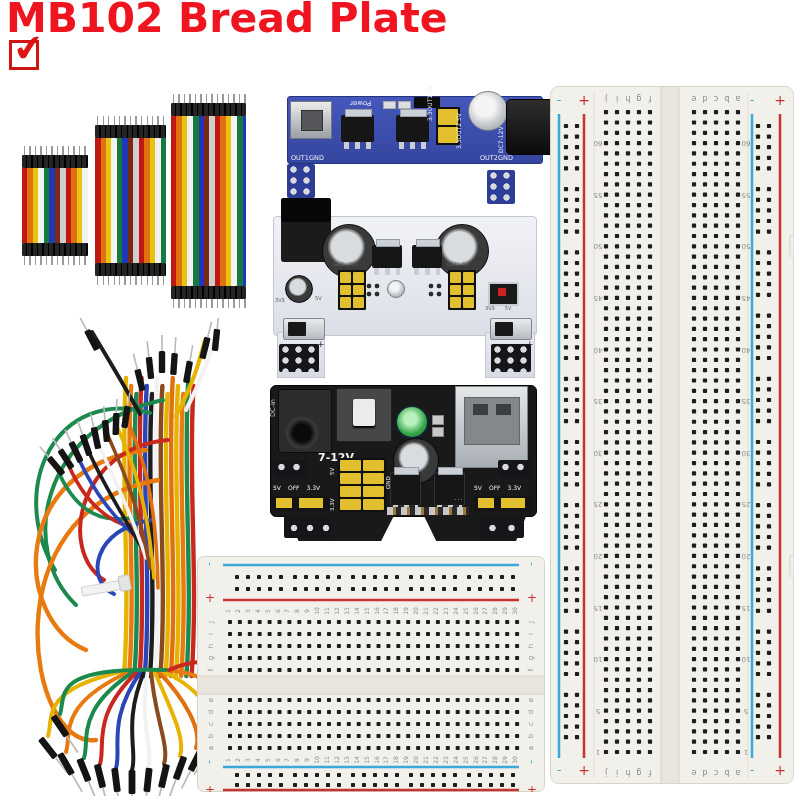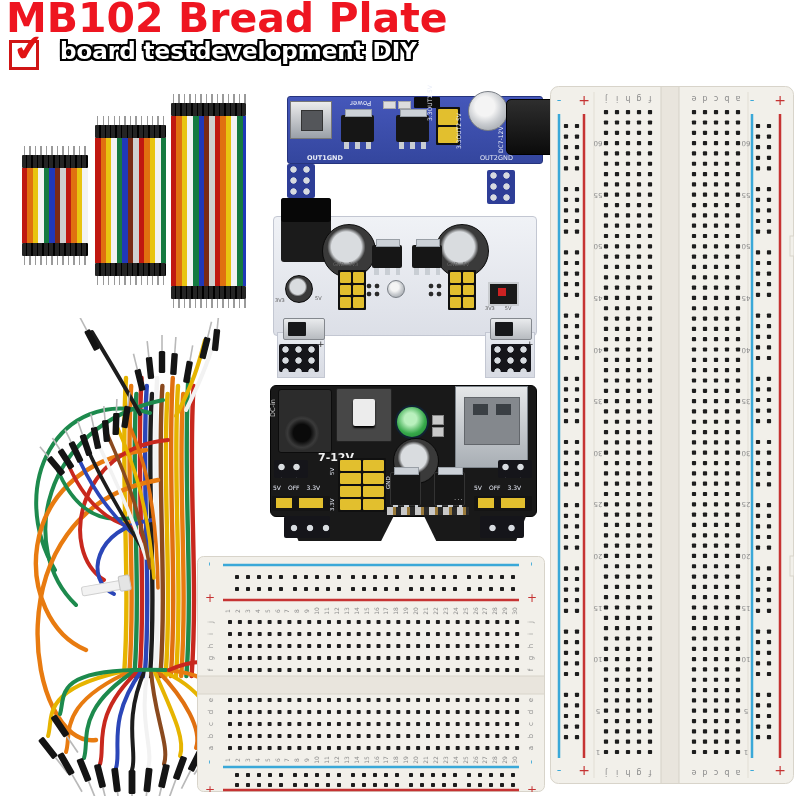--- a/index.html
+++ b/index.html
@@ -50,21 +50,20 @@
 <body>
 
 <div class="canvas">
 
   <div class="title">MB102 Bread Plate</div>
   <div class="feature">
     <div class="checkbox">
         <span>✔</span>
       </div>
     <div class="feature-text">
-      <div class="l2">board testdevelopment DIY</div>
     </div>
   </div>
 
   <div class="ribbon r1">
     <div class="rib-pins"></div>
       <div class="rib-conn"></div>
     <div class="rib-body" style="background: repeating-linear-gradient(90deg, rgb(192, 24, 16) 0px, rgb(192, 24, 16) 5.5px, rgb(224, 112, 16) 5.5px, rgb(224, 112, 16) 11px, rgb(232, 196, 16) 11px, rgb(232, 196, 16) 16.5px, rgb(242, 242, 242) 16.5px, rgb(242, 242, 242) 22px, rgb(21, 122, 64) 22px, rgb(21, 122, 64) 27.5px, rgb(32, 56, 184) 27.5px, rgb(32, 56, 184) 33px, rgb(122, 42, 20) 33px, rgb(122, 42, 20) 38.5px, rgb(207, 207, 207) 38.5px, rgb(207, 207, 207) 44px);"></div>
     <div class="rib-conn"></div>
       <div class="rib-pins"></div>
   </div>
@@ -102,21 +101,21 @@
         </div>
       <span class="lbl" style="left:139px;top:24px;transform:rotate(-90deg);transform-origin:left top;">3.3OUT1 5V</span>
       <div class="ygrid" style="left:148px;top:10px;width:20px;height:34px;grid-template-rows:1fr 1fr;">
           <i></i>
           <i></i>
         </div>
       <div class="scap" style="left:180px;top:-6px;width:38px;height:38px;"></div>
       <span class="lbl" style="left:168px;top:52px;transform:rotate(-90deg);transform-origin:left top;">3.3OUT2 5V</span>
       <span class="lbl" style="left:210px;top:56px;transform:rotate(-90deg);transform-origin:left top;">DC7-12V</span>
       <div class="abs" style="left:218px;top:2px;width:53px;height:54px;background:linear-gradient(180deg,#2e2e2e,#0b0b0b);border-radius:5px;border:1px solid #000;"></div>
-      <span class="lbl" style="left:19px;bottom:2px;font-size:6.5px;font-weight:bold;">OUT1GND</span>
+      <span class="lbl" style="left:3px;bottom:2px;font-size:6.5px;">OUT1GND</span>
       <span class="lbl" style="left:192px;bottom:2px;font-size:6.5px;">OUT2GND</span>
     </div>
     <div class="pinhdr" style="left:4px;top:80px;width:28px;height:34px;background-color:#2e3e97;"></div>
     <div class="pinhdr" style="left:204px;top:86px;width:28px;height:34px;background-color:#2e3e97;"></div>
   </div>
 
   <div class="abs" style="left:271px;top:198px;width:266px;height:180px;">
     <div class="abs" style="left:2px;top:18px;width:262px;height:118px;background:linear-gradient(180deg,#f0f2f6,#dcdfe7);border:1px solid #c3c7d2;border-radius:4px;"></div>
     <div class="abs" style="left:6px;top:134px;width:46px;height:44px;background:linear-gradient(180deg,#e8ebf1,#d8dbe3);border:1px solid #c3c7d2;"></div>
     <div class="abs" style="left:214px;top:134px;width:48px;height:44px;background:linear-gradient(180deg,#e8ebf1,#d8dbe3);border:1px solid #c3c7d2;"></div>

